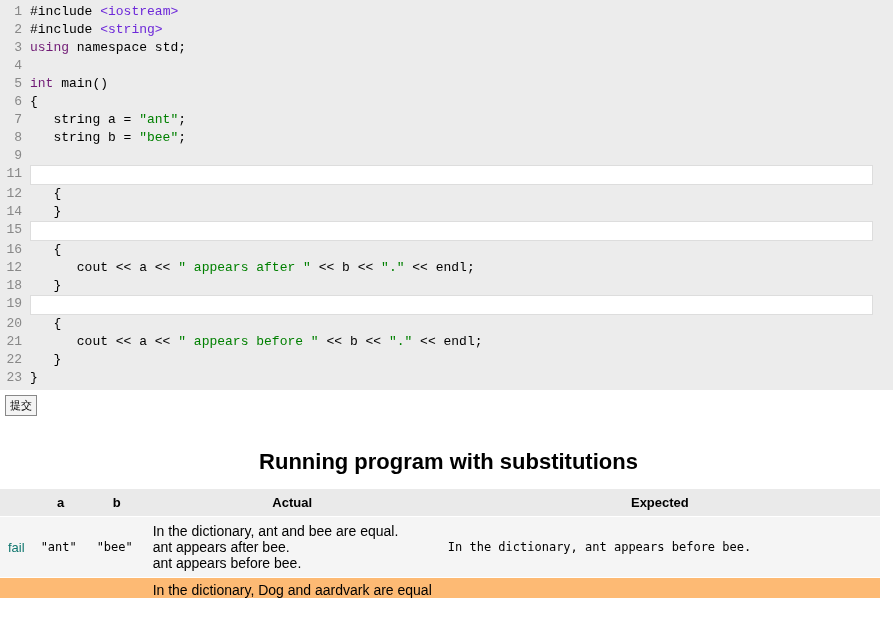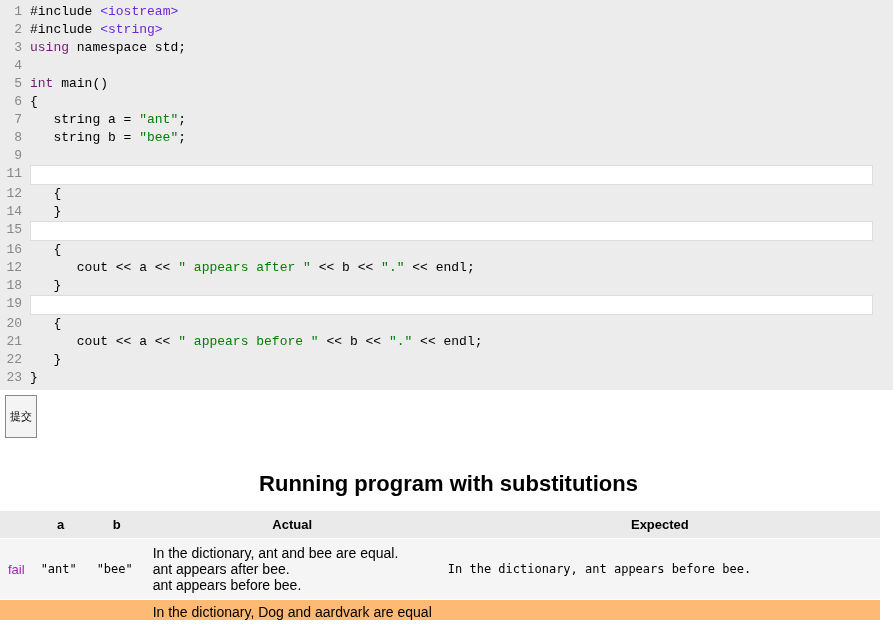--- a/index.html
+++ b/index.html
@@ -40,21 +40,21 @@
       margin-right: 20px;
     }
     .type { color: #701a75; }
     .string { color: #008000; }
     .include-target { color: #6d28d9; }
     .submit-wrap { padding: 5px 5px; }
     .submit-btn {
       font-size: 11px;
       border: 1px solid #888;
       background: #f4f4f4;
-      padding: 13px 4px;
+      padding: 2px 4px;
       cursor: pointer;
     }
     h2.results-title {
       font-size: 22px;
       font-weight: bold;
       margin: 28px 0 14px 4px;
       text-align: center;
     }
     table.results {
       border-collapse: collapse;
@@ -69,21 +69,21 @@
     }
     table.results td {
       border-top: 1px solid #fff;
       padding: 6px 8px;
       vertical-align: middle;
       background: #f5f5f5;
     }
     table.results tr.alt td {
       background: #fdba74;
     }
-    td.status-fail { color: #a21caf; font-size: 13px; vertical-align: middle; margin-top: 24px; }
+    td.status-fail { color: #0f766e; font-size: 13px; vertical-align: middle; margin-top: 24px; }
     td.mono-small {
       font-family: SimSun, 'MS Song', monospace;
       font-size: 12px;
       white-space: nowrap;
       vertical-align: top;
       padding-top: 18px;
     }
     td.mono-block {
       font-family: Liberation Sans, sans-serif;
       font-size: 14px;

